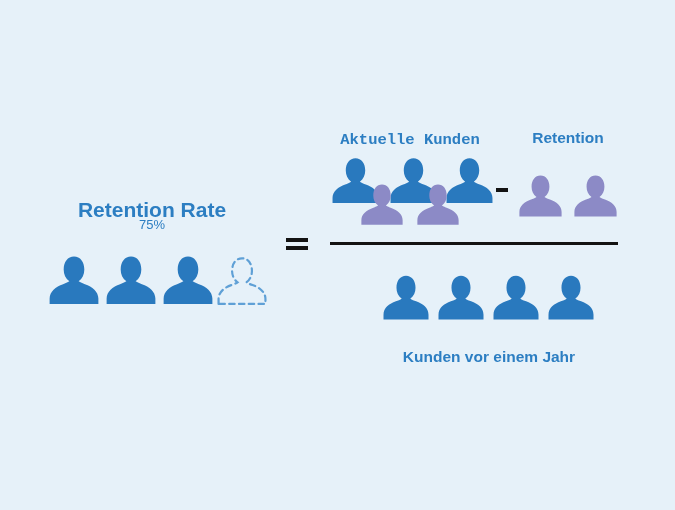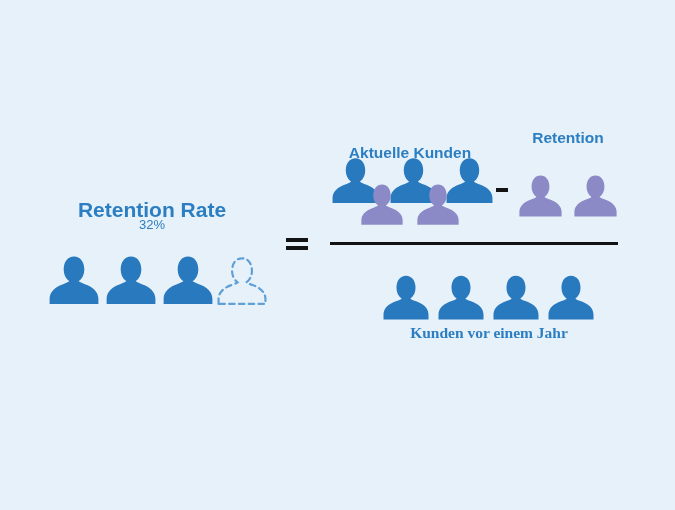--- a/index.html
+++ b/index.html
@@ -9,23 +9,23 @@
     width:675px;height:510px;
     background:var(--background,#E6F1F9);
     overflow:hidden;
   }
   .canvas > *{position:absolute;}
   
   .txt{color:var(--text-blue,#2C7EC2);text-align:center;line-height:1.15;}
   .title{left:32px;top:198px;width:240px;font-size:21px;font-weight:bold;}
   .value{left:32px;top:218px;width:240px;font-size:13px;}
   .label{font-weight:bold;font-size:15.5px;}
-  .label-current{left:325px;top:144px;width:170px;}
+  .label-current{left:325px;top:132px;width:170px;font-family:Liberation Mono, monospace;}
   .label-new{left:493px;top:129px;width:150px;}
-  .label-denom{left:379px;top:324px;width:220px;font-family:Liberation Serif, serif;}
+  .label-denom{left:379px;top:348px;width:220px;}
   
   .equals{left:286px;top:238px;width:22px;}
   .equals .bar{display:block;width:22px;height:4px;background:var(--operator-black,#131313);margin-bottom:4px;}
   .minus{left:496px;top:188px;width:12px;height:4px;background:var(--operator-black,#131313);}
   .fraction-line{left:330px;top:242px;width:288px;height:3px;background:var(--operator-black,#131313);}
   
   .person{display:inline-block;}
   .person svg{display:block;width:100%;height:100%;overflow:visible;}
   .person.blue svg{fill:var(--person-blue,#2979BE);}
   .person.purple svg{fill:var(--person-purple,#8C8AC6);}
@@ -56,21 +56,21 @@
 
 <div class="canvas">
 
   <svg class="defs-svg" aria-hidden="true">
     <defs>
       <path id="person-shape" d="M2 60 L2 53.5 C2 45 9.5 38.8 18.5 35.8 C21.3 34.9 24.2 33.8 26.3 32.3 C21.6 28.9 19.3 23.4 19.3 17.6 C19.3 8.2 24.3 1.6 32 1.6 C39.7 1.6 44.7 8.2 44.7 17.6 C44.7 23.4 42.4 28.9 37.7 32.3 C39.8 33.8 42.7 34.9 45.5 35.8 C54.5 38.8 62 45 62 53.5 L62 60 Z"></path>
     </defs>
   </svg>
 
   <div class="txt title">Retention Rate</div>
-  <div class="txt value">32%</div>
+  <div class="txt value">75%</div>
   <div class="left-solid">
       <span class="person blue">
         <svg viewBox="0 0 64 60" aria-hidden="true">
           <use href="#person-shape"></use>
         </svg>
       </span>
       <span class="person blue">
         <svg viewBox="0 0 64 60" aria-hidden="true">
           <use href="#person-shape"></use>
         </svg>

